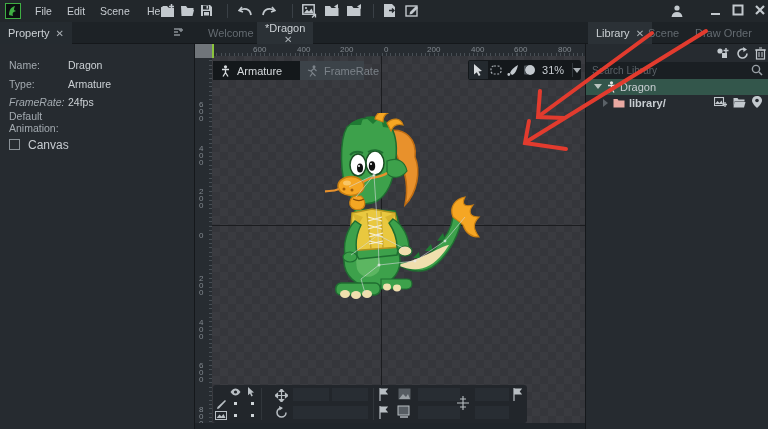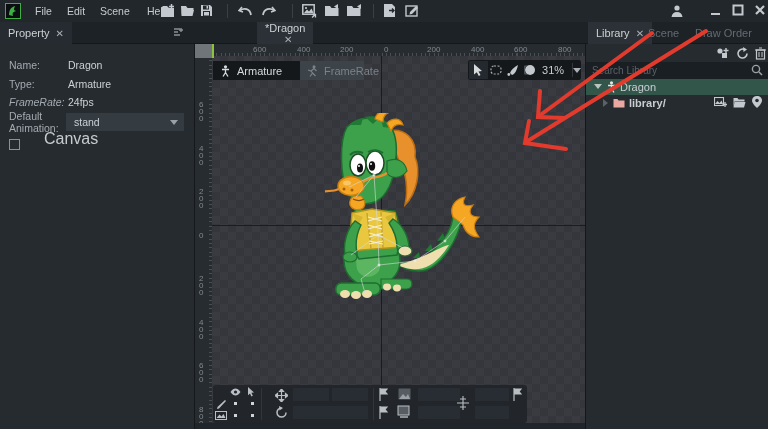--- a/index.html
+++ b/index.html
@@ -178,20 +178,23 @@
       <span class="closex">✕</span>
     </div>
     <span class="abs ticon dim" style="left:172px; top:5px;">
       <svg width="13" height="12" viewBox="0 0 13 12">
           <path d="M2,2 h6 M2,5 h4 M2,8 h6" stroke="#8a9197" stroke-width="1.4"></path>
           <path d="M9,1 v4 M7,3 h4" stroke="#8a9197" stroke-width="1.4"></path>
         </svg>
     </span>
   </div>
   <div class="abs tabbar" style="left:195px; width:390px;">
+    <div class="tab inactive abs" style="left:5px;">
+      <span>Welcome</span>
+    </div>
     <div class="tab active abs" style="left:62px;flex-direction:column;">
       <span>*Dragon</span>
       <span class="closex">✕</span>
     </div>
   </div>
   <div class="abs tabbar" style="left:585px; width:183px;">
     <div class="tab active abs" style="left:3px;">
       <span>Library</span>
       <span class="closex">✕</span>
     </div>
@@ -205,26 +208,22 @@
 
   <div id="leftpanel" class="abs">
     <span class="abs flabel" style="top:15px;">Name:</span>
     <span class="abs fvalue" style="top:15px;">Dragon</span>
     <span class="abs flabel" style="top:34px;">Type:</span>
     <span class="abs fvalue" style="top:34px;">Armature</span>
     <span class="abs flabel" style="top:52px;font-style:italic;">FrameRate:</span>
     <span class="abs fvalue" style="top:52px;">24fps</span>
     <span class="abs flabel" style="top:66px;">Default</span>
     <span class="abs flabel" style="top:78px;">Animation:</span>
-    <div class="abs" style="left:66px; top:69px; width:118px; height:18px; background:#343b41;">
-      <span class="abs" style="left:8px; top:3px; font-size:10.5px; color:#ccd1d5;">stand</span>
-      <span class="abs" style="right:6px; top:7px; width:0; height:0; border-left:4px solid transparent; border-right:4px solid transparent; border-top:5px solid #9aa1a7;"></span>
-    </div>
     <span class="abs" style="left:9px; top:95px; width:11px; height:11px; border:1px solid #8a9197;"></span>
-    <span class="abs" style="left:28px; top:86px; font-size:16px; color:#c6cbd0;margin-left:16px;">Canvas</span>
+    <span class="abs" style="left:28px; top:94px; font-size:12px; color:#c6cbd0;">Canvas</span>
   </div>
 
   <div id="corner" class="abs"></div>
   <div id="cornerline" class="abs"></div>
   <div id="rulerh" class="abs">
     <span class="hlabel" style="left:41px;">600</span>
     <span class="hlabel" style="left:85px;">400</span>
     <span class="hlabel" style="left:128px;">200</span>
     <span class="hlabel" style="left:172px;">0</span>
     <span class="hlabel" style="left:215px;">200</span>

